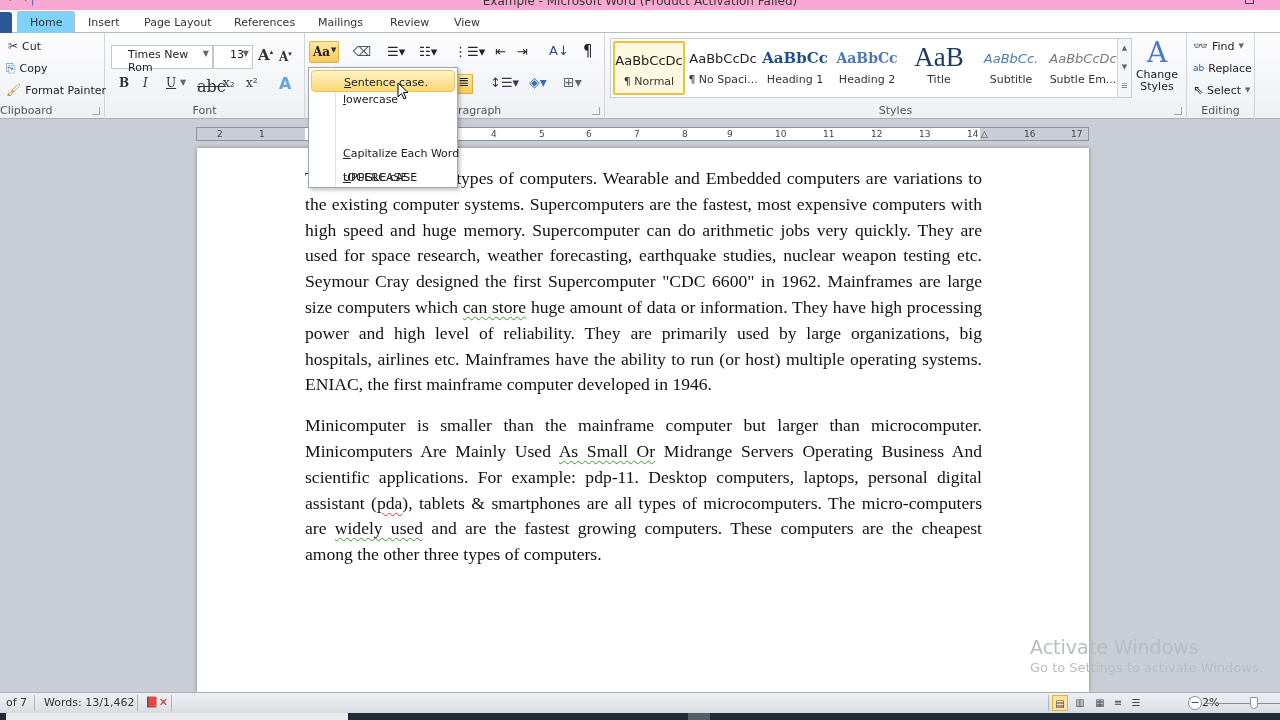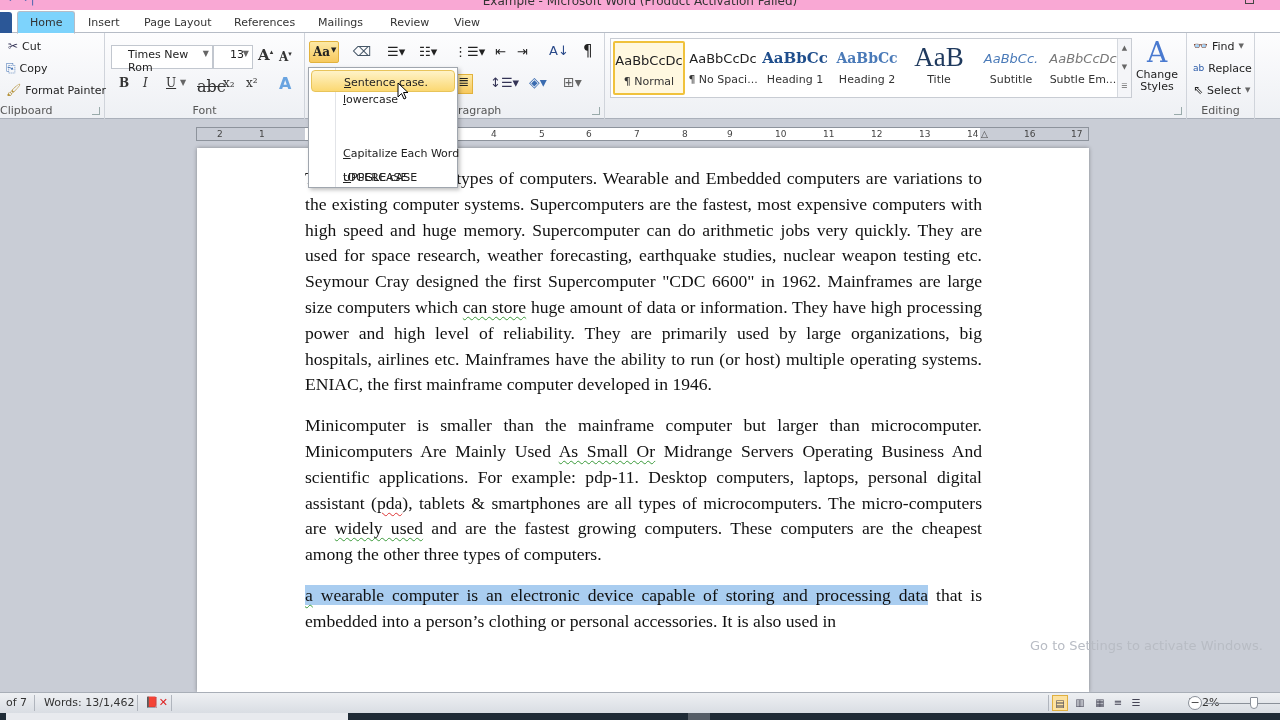--- a/index.html
+++ b/index.html
@@ -164,20 +164,21 @@
 
     <span class="ico" style="position:absolute; left:150px; top:41px; width:18px; height:20px; background:linear-gradient(#fde9a5,#f7c95e); border:1px solid #e2b23c; font-size:13px;">≣</span>
     <span class="ico" style="position:absolute; left:185px; top:43px; font-size:13px; color:#335;">↕☰▾</span>
     <span class="ico" style="position:absolute; left:224px; top:42px; font-size:14px; color:#3a6cb0;">◈▾</span>
     <span class="ico" style="position:absolute; left:258px; top:42px; font-size:14px; color:#666;">⊞▾</span>
     <div class="group-label" style="left:140px; text-align:left;">Paragraph</div>
     <span class="launcher"></span>
   </div>
 
   <div class="group" style="left:605px; width:582px;">
+    <div class="group-label">Styles</div>
     <span class="launcher"></span>
   </div>
   <div class="gallery">
     <div class="style-item selected" style="left:2px;">
       <span class="sample">AaBbCcDc</span>
       <span class="name">¶ Normal</span>
     </div>
     <div class="style-item" style="left:76px;">
       <span class="sample">AaBbCcDc</span>
       <span class="name">¶ No Spaci...</span>
@@ -269,27 +270,25 @@
 </div>
 
 <div class="page">
   <div class="textbody">
     <p class="para">
       <span>There are four basic types of computers. Wearable and Embedded computers are variations to the existing computer systems. Supercomputers are the fastest, most expensive computers with high speed and huge memory. Supercomputer can do arithmetic jobs very quickly. They are used for space research, weather forecasting, earthquake studies, nuclear weapon testing etc. Seymour Cray designed the first Supercomputer "CDC 6600" in 1962. Mainframes are large size computers which </span><span class="squig-g">can store</span><span> huge amount of data or information. They have high processing power and high level of reliability. They are primarily used by large organizations, big hospitals, airlines etc. Mainframes have the ability to run (or host) multiple operating systems. ENIAC, the first mainframe computer developed in 1946.</span>
     </p>
     <p class="para">
       <span>Minicomputer is smaller than the mainframe computer but larger than microcomputer. Minicomputers Are Mainly Used </span><span class="squig-g">As Small Or</span><span> Midrange Servers Operating Business And scientific applications. For example:  pdp-11. Desktop computers, laptops, personal digital assistant (</span><span class="squig-r">pda</span><span>), tablets &amp; smartphones are all types of microcomputers. The micro-computers are </span><span class="squig-g">widely  used</span><span> and are the fastest growing computers. These computers are the cheapest among the other three types of computers.</span>
     </p>
-    <p class="para">
-      <span class="sel"><span class="squig-g">a</span><span> wearable computer is an electronic device capable of storing and processing data</span></span><span> that is embedded into a person’s clothing or personal accessories. It is also used in</span>
-    </p>
   </div>
 </div>
 
 <div class="watermark">
+  <div class="l1">Activate Windows</div>
   <div class="l2">Go to Settings to activate Windows.</div>
 </div>
 
 <div class="statusbar">
   <span class="sb-item" style="left:6px;">of 7</span>
   <span class="sb-sep" style="left:34px;"></span>
   <span class="sb-item" style="left:44px;">Words: 13/1,462</span>
   <span class="sb-sep" style="left:137px;"></span>
   <span class="sb-item" style="left:145px; color:#d22;">📕✕</span>
   <span class="sb-sep" style="left:171px;"></span>

